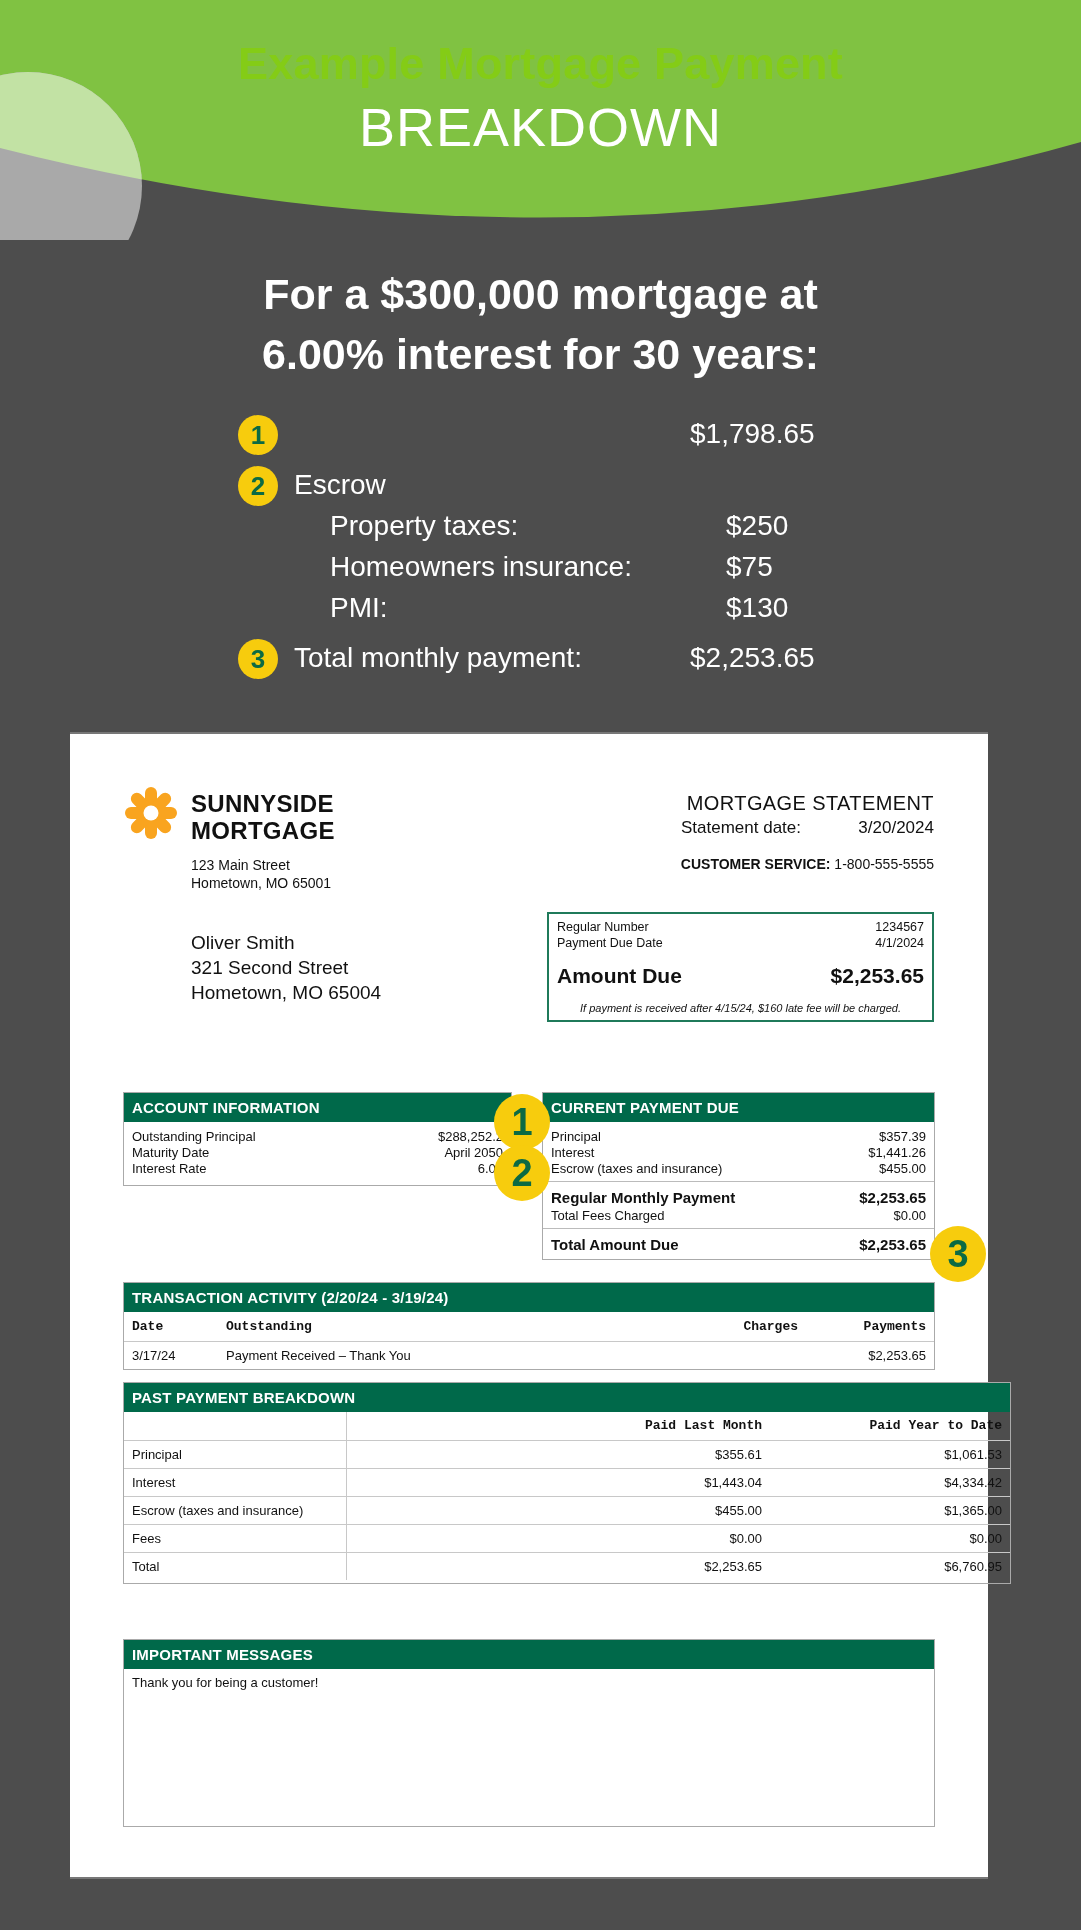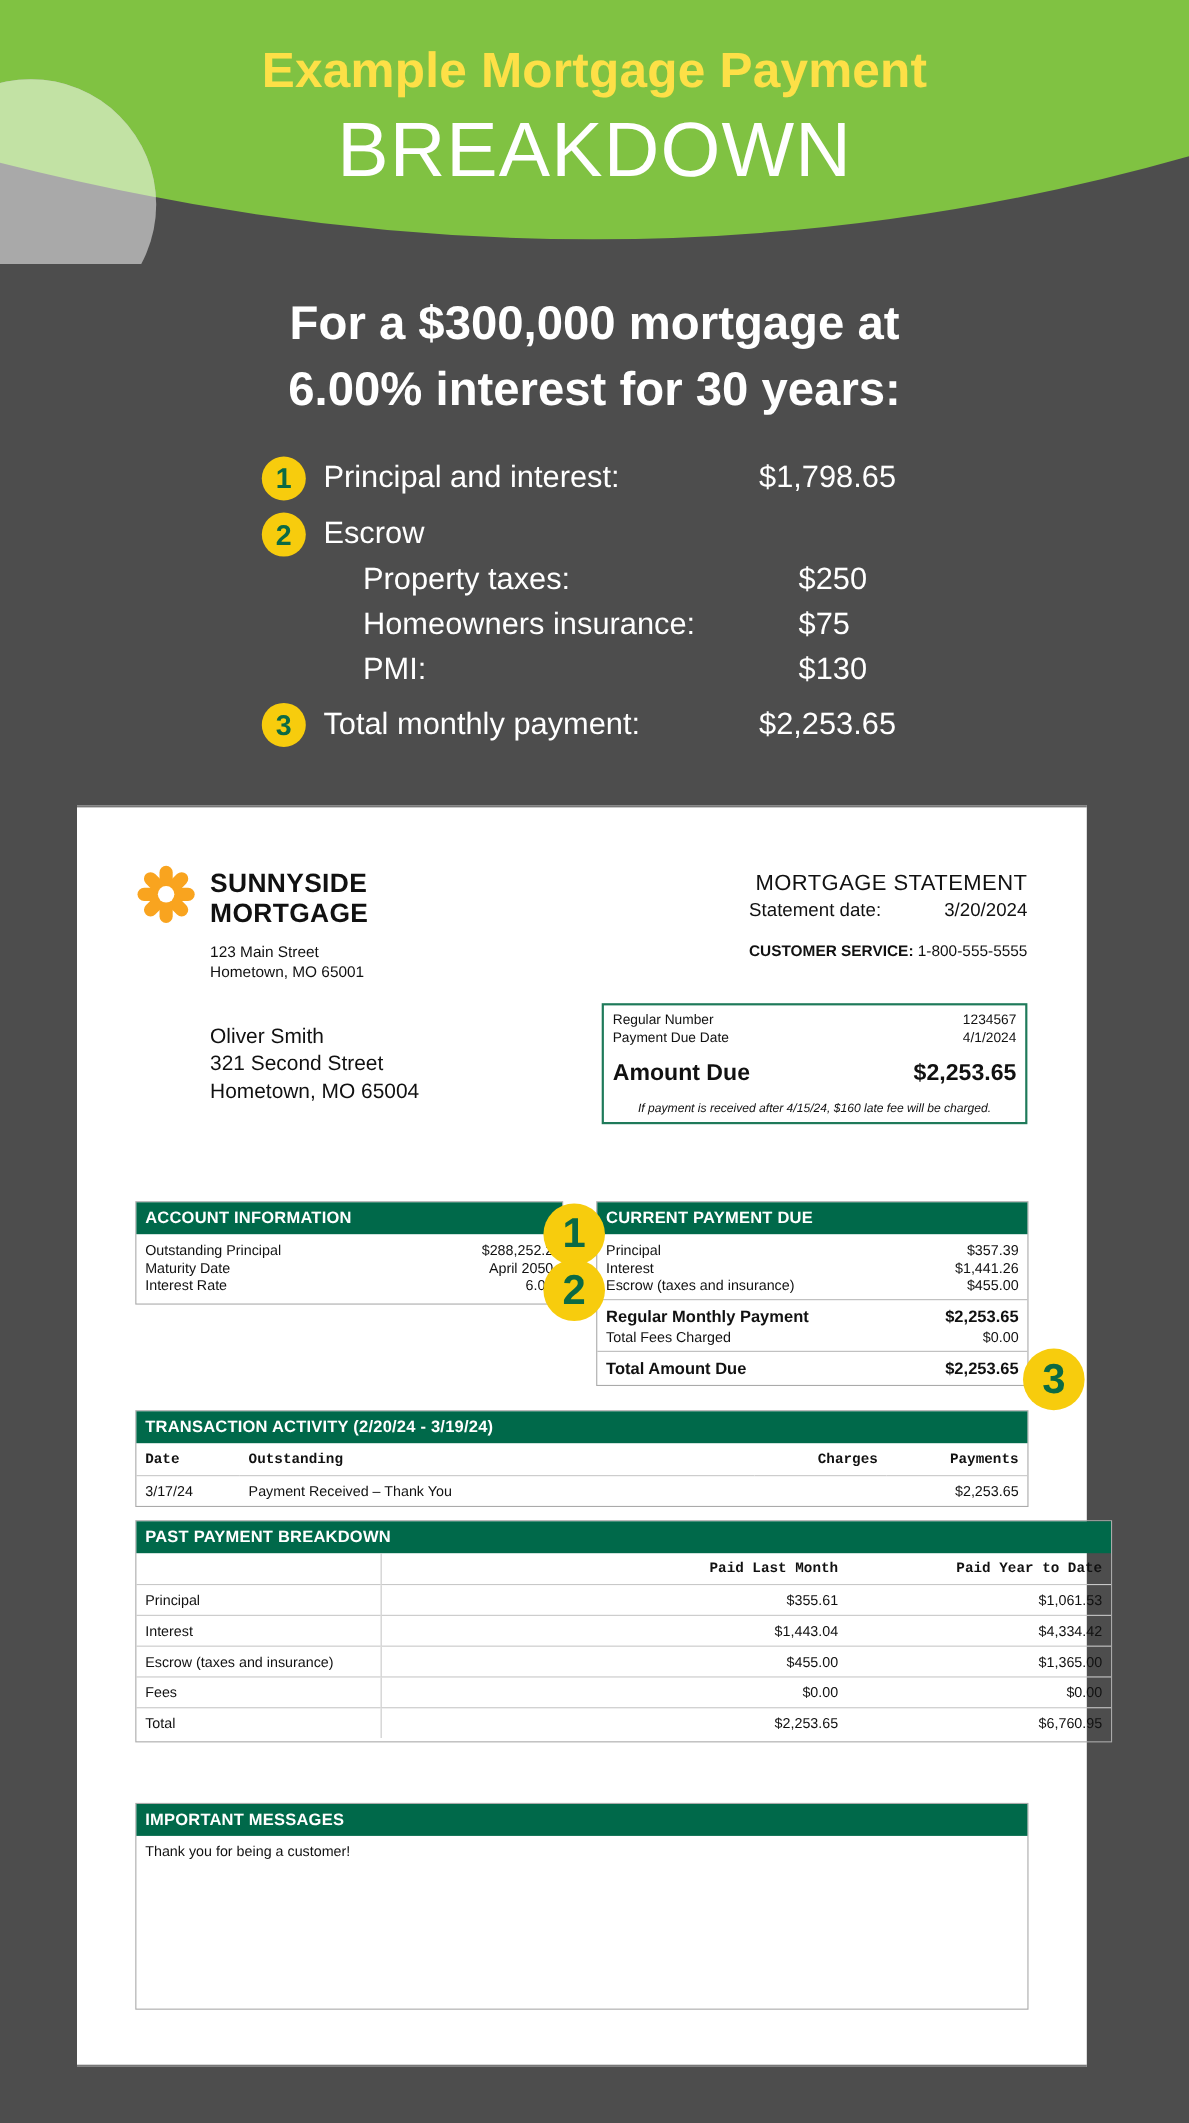--- a/index.html
+++ b/index.html
@@ -8,25 +8,25 @@
     position: relative;
     background: #4d4d4d;
     font-family: "Liberation Sans", "DejaVu Sans", sans-serif;
     overflow: hidden;
     color: #111;
   }
   
   .hero-bg { position: absolute; left: 0; top: 0; width: 1081px; height: 240px; }
   .hero-title {
     position: absolute; left: 0; top: 38px; width: 1081px; text-align: center;
-    color: #fde047; font-weight: bold; font-size: 45px; letter-spacing: 0.2px;
+    color: #84cc16; font-weight: bold; font-size: 45px; letter-spacing: 0.2px;
   }
   .hero-sub {
     position: absolute; left: 0; top: 96px; width: 1081px; text-align: center;
-    color: #fff; font-weight: normal; font-size: 70px; letter-spacing: 1px;
+    color: #fff; font-weight: normal; font-size: 54px; letter-spacing: 1px;
   }
   .lead {
     position: absolute; left: 0; top: 264px; width: 1081px; text-align: center;
     color: #fff; font-weight: bold; font-size: 43px; line-height: 60px;
   }
   
   .summary { position: absolute; left: 238px; top: 410px; width: 620px; }
   .sum-row { position: absolute; left: 0; height: 40px; width: 620px; color: #fff; font-size: 28px; }
   .sum-row .badge {
     position: absolute; left: 0; top: 1px; width: 40px; height: 40px; border-radius: 50%;
@@ -99,21 +99,20 @@
 <div class="hero-title">Example Mortgage Payment</div>
 <div class="hero-sub">BREAKDOWN</div>
 <div class="lead">
   <div>For a $300,000 mortgage at</div>
   <div>6.00% interest for 30 years:</div>
 </div>
 
 <div class="summary">
   <div class="sum-row" style="top:4px">
     <span class="badge">1</span>
-    <span class="lbl">Principal and interest:</span>
     <span class="val" style="left:452px">$1,798.65</span>
   </div>
   <div class="sum-row" style="top:55px">
     <span class="badge">2</span>
     <span class="lbl">Escrow</span>
   </div>
   <div class="sum-row" style="top:96px">
     <span class="lbl sub">Property taxes:</span>
     <span class="val" style="left:488px">$250</span>
   </div>

